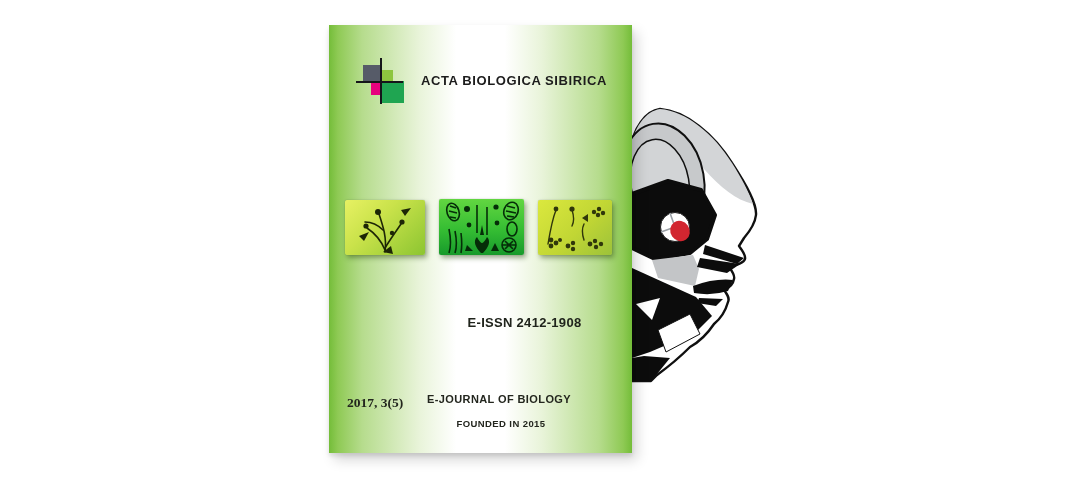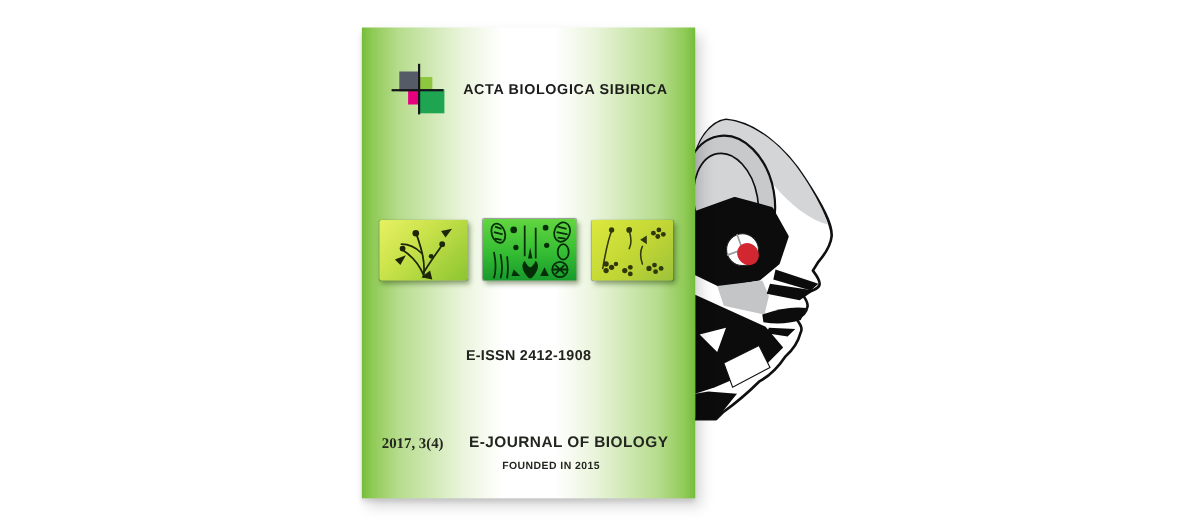--- a/index.html
+++ b/index.html
@@ -27,25 +27,25 @@
   
   .thumb{border-radius:2px;box-shadow:2px 3px 5px rgba(40,70,10,.45), 0 0 1px rgba(0,0,0,.4);}
   .thumb svg{position:absolute;left:0;top:0;}
   .t1{left:16px;top:175px;width:80px;height:55px;
       background:linear-gradient(135deg,#e7f163 0%,#c9e24a 40%,#8cc531 100%);}
   .t2{left:110px;top:174px;width:85px;height:56px;
       background:linear-gradient(180deg,#62d641 0%,#35bd33 55%,#179a2b 100%);}
   .t3{left:209px;top:175px;width:74px;height:55px;
       background:linear-gradient(135deg,#dbe83e 0%,#c1d634 55%,#9cc23a 100%);}
   .eissn{left:0;top:290px;width:100%;text-align:center;
-    font-size:13px;font-weight:bold;letter-spacing:.3px;color:#20241c;}
+    font-size:13px;font-weight:bold;letter-spacing:.3px;color:#20241c;padding-left:44px;}
   .issue{left:18px;top:370px;font-family:"Liberation Serif",serif;
     font-size:13.5px;font-weight:bold;color:#23261e;}
-  .type-line{left:58px;top:368px;width:260px;text-align:center;
-    font-size:14px;font-weight:bold;letter-spacing:.4px;color:#23261e;}
+  .type-line{left:40px;top:368px;width:260px;text-align:center;
+    font-size:11px;font-weight:bold;letter-spacing:.4px;color:#23261e;}
   .founded-line{left:42px;top:393px;width:260px;text-align:center;
     font-size:9.5px;font-weight:bold;letter-spacing:.4px;color:#23261e;}
 </style>
 </head>
 <body>
 
 <div class="scene">
 
   <svg class="mascot" viewBox="0 0 170 278" aria-hidden="true">
 
@@ -163,18 +163,18 @@
           <circle cx="52" cy="44" r="2.4"></circle>
             <circle cx="57" cy="41" r="2.2"></circle>
           <circle cx="58" cy="47" r="2.2"></circle>
             <circle cx="63" cy="44" r="2.2"></circle>
           <path d="M44,18 L50,14 L50,22 Z"></path>
         </g>
       </svg>
     </div>
 
     <div class="eissn">E-ISSN 2412-1908</div>
-    <div class="issue">2017, 3(4)</div>
+    <div class="issue">2017, 3(5)</div>
     <div class="type-line">E-JOURNAL OF BIOLOGY</div>
     <div class="founded-line">FOUNDED IN 2015</div>
   </div>
 
 </div>
 
 </body></html>

